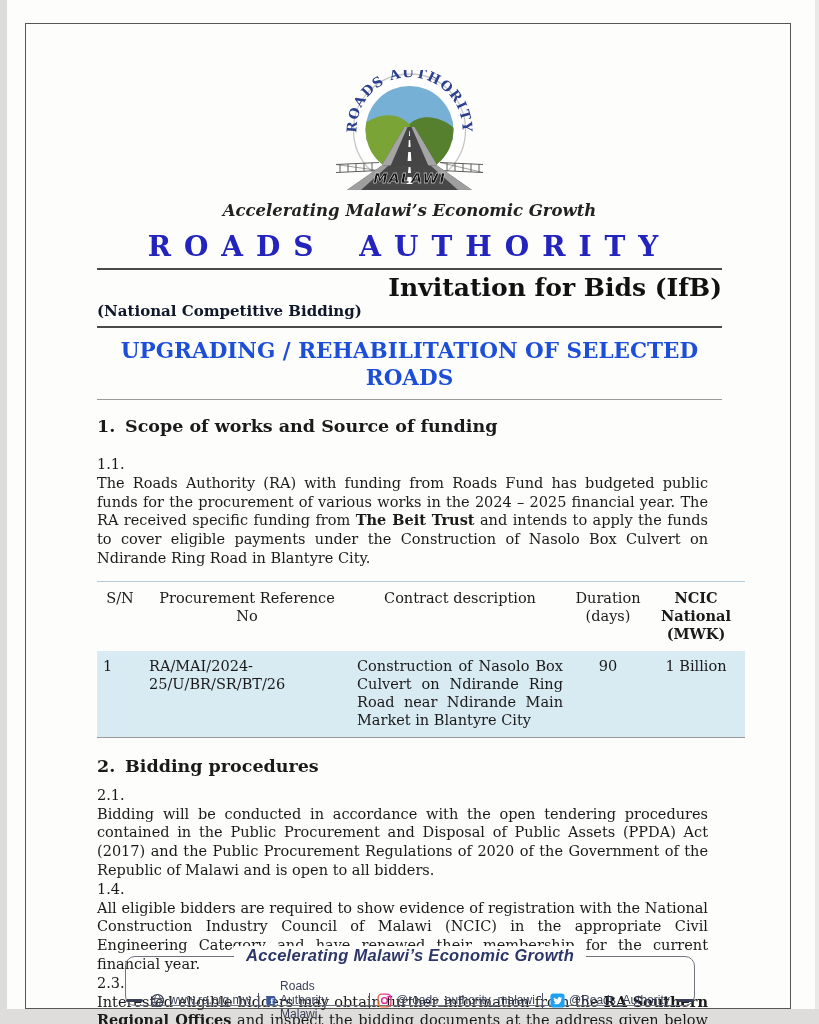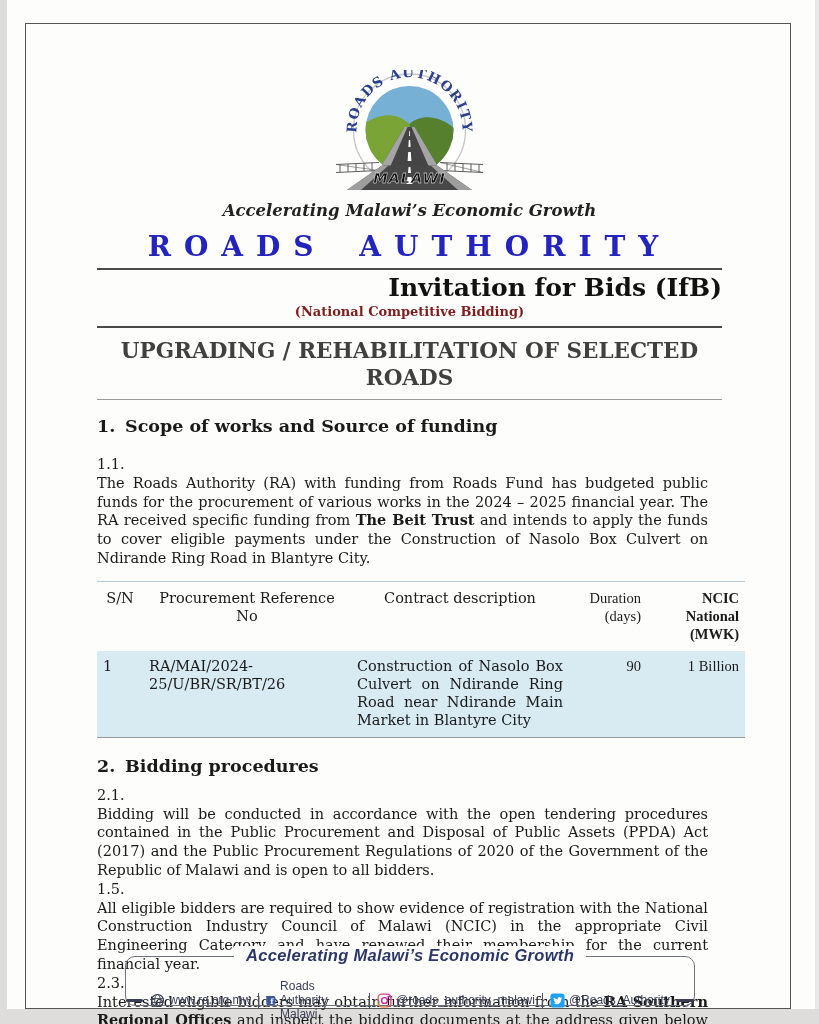--- a/index.html
+++ b/index.html
@@ -24,40 +24,40 @@
     font-size:16.5px; line-height:21px; color:#222; margin-top:2px;
   }
   .org-title {
     text-align:center; color:#2323bd; font-weight:bold;
     font-size:28px; line-height:33px; letter-spacing:13px; word-spacing:10px;
     margin-top:9px; white-space:nowrap;
   }
   .rule { border:none; border-top:2px solid #4a4a4a; margin-top:5px; }
   .rule.light { border-top:1.5px solid #9a9a9a; }
   .doc-title { text-align:right; font-weight:bold; font-size:25px; line-height:29px; margin-top:3px; color:#111; }
-  .doc-subtitle { text-align:center; font-weight:bold; font-size:13px; line-height:19px; color:#7f1d1d; }
+  .doc-subtitle { text-align:left; font-weight:bold; font-size:15px; line-height:19px; color:#0f172a; }
   .project-title {
     text-align:center; font-weight:bold; font-size:21.5px; line-height:27px;
-    color:#404040; margin:9px auto 0; max-width:600px;
+    color:#1d4ed8; margin:9px auto 0; max-width:600px;
   }
   .sec-heading { display:flex; font-weight:bold; font-size:17.5px; line-height:22px; margin-top:15px; }
   .sec-heading .num { width:28px; flex:0 0 auto; }
   .para { display:flex; font-size:14.5px; line-height:18.8px; margin-top:18px; padding-right:14px;flex-direction:column; }
   .para.tight { margin-top:0; }
   .para .num { width:37px; flex:0 0 auto; }
   .para .body { flex:1; text-align:justify; }
   .b { font-weight:bold; }
 
   table.bids {
     width:648px; margin-top:13px; border-collapse:collapse; table-layout:fixed;
     font-size:14.5px; line-height:18px;
   }
   table.bids thead tr { border-top:1.5px solid #b3c8d4; }
   table.bids th { font-weight:normal; text-align:center; vertical-align:top; padding:7px 6px 8px 6px; }
-  table.bids th.c, table.bids td.c { text-align:right;font-family:Liberation Serif, serif; }
+  table.bids th.c, table.bids td.c { text-align:center; }
   table.bids th.bold { font-weight:bold; }
   table.bids td { vertical-align:top; padding:6px 6px 8px 6px; }
   table.bids tbody tr { background:#d8eaf2; border-bottom:1.5px solid #9a9a9a; }
   table.bids td.just { text-align:justify; }
   .col-sn { width:46px; } .col-ref { width:208px; } .col-desc { width:218px; }
   .col-dur { width:78px; } .col-ncic { width:98px; }
   td.sn { padding-left:14px; }
   th.sn { padding-left:10px; }
   td.ref { padding-left:12px; } th.ref { padding-left:12px; }
 
@@ -200,21 +200,21 @@
       <span class="num">2.</span>
       <span>Bidding procedures</span>
     </div>
 
     <div class="para" style="margin-top:9px;">
       <span class="num">2.1.</span>
       <span class="body"><span>Bidding will be conducted in accordance with the open tendering procedures contained in the Public Procurement and Disposal of Public Assets (PPDA) Act (2017) and the Public Procurement Regulations of 2020 of the Government of the Republic of Malawi and is open to all bidders.</span></span>
     </div>
 
     <div class="para tight">
-      <span class="num">1.5.</span>
+      <span class="num">1.4.</span>
       <span class="body"><span>All eligible bidders are required to show evidence of registration with the National Construction Industry Council of Malawi (NCIC) in the appropriate Civil Engineering Category and have renewed their membership for the current financial year.</span></span>
     </div>
 
     <div class="para tight">
       <span class="num">2.3.</span>
       <span class="body"><span>Interested eligible bidders may obtain further information from the </span><span class="b">RA Southern Regional Offices</span><span> and inspect the bidding documents at the address given below from </span></span>
     </div>
 
   </div>
 

